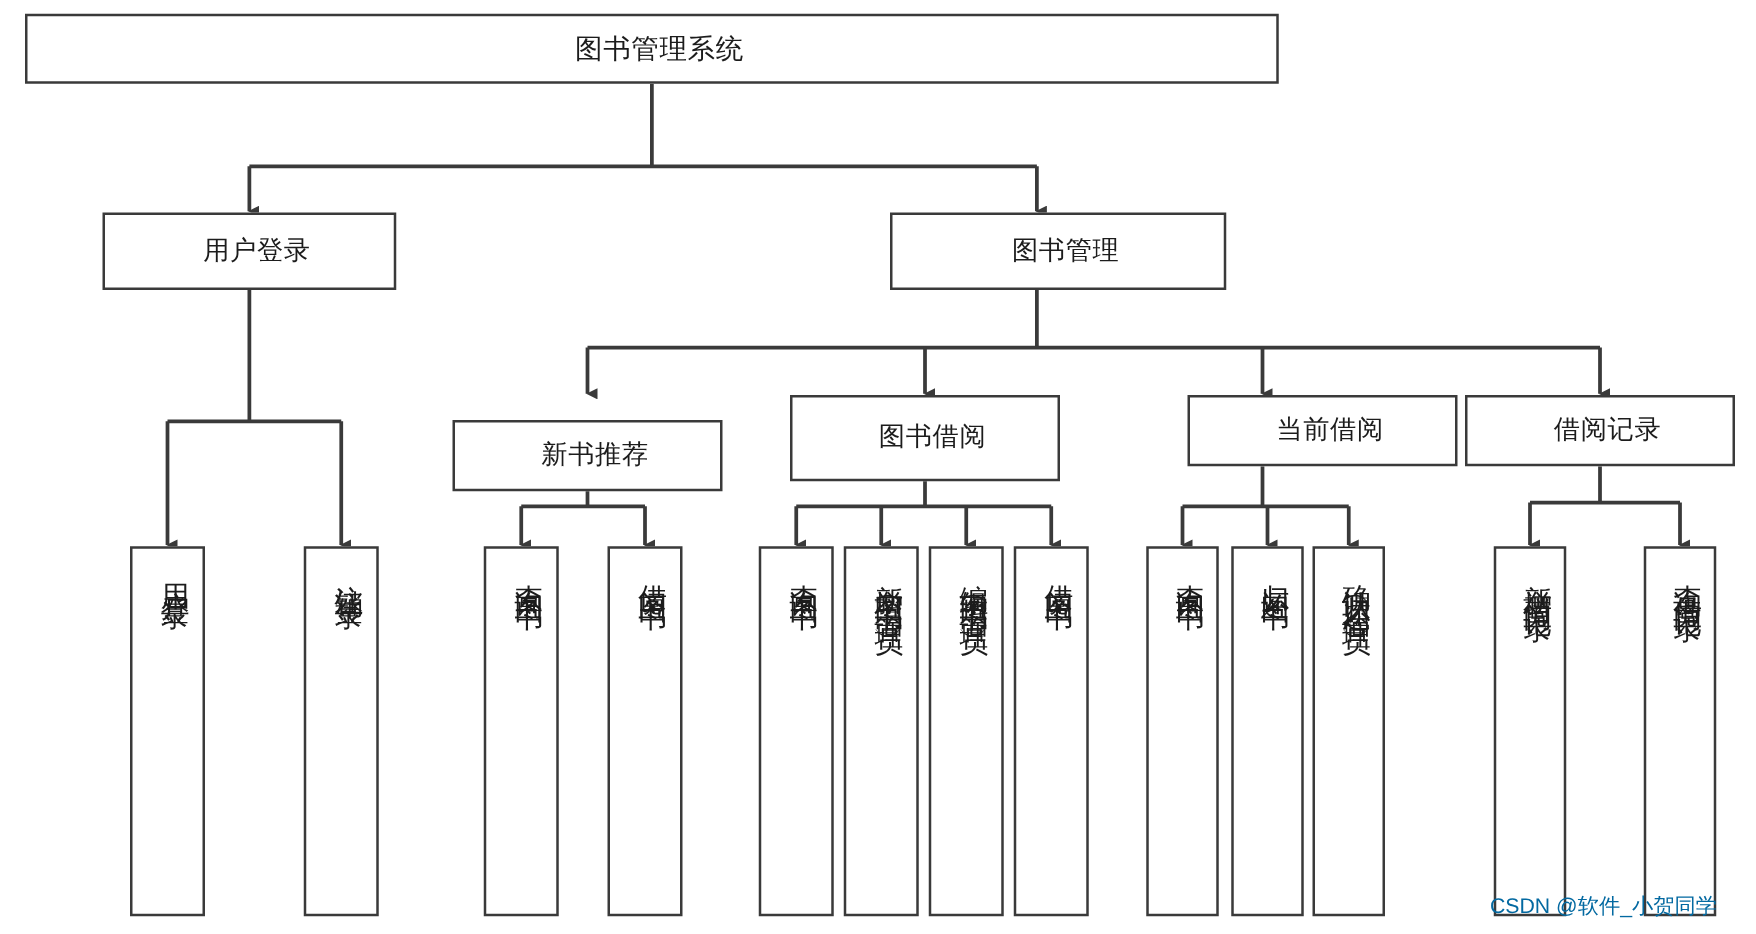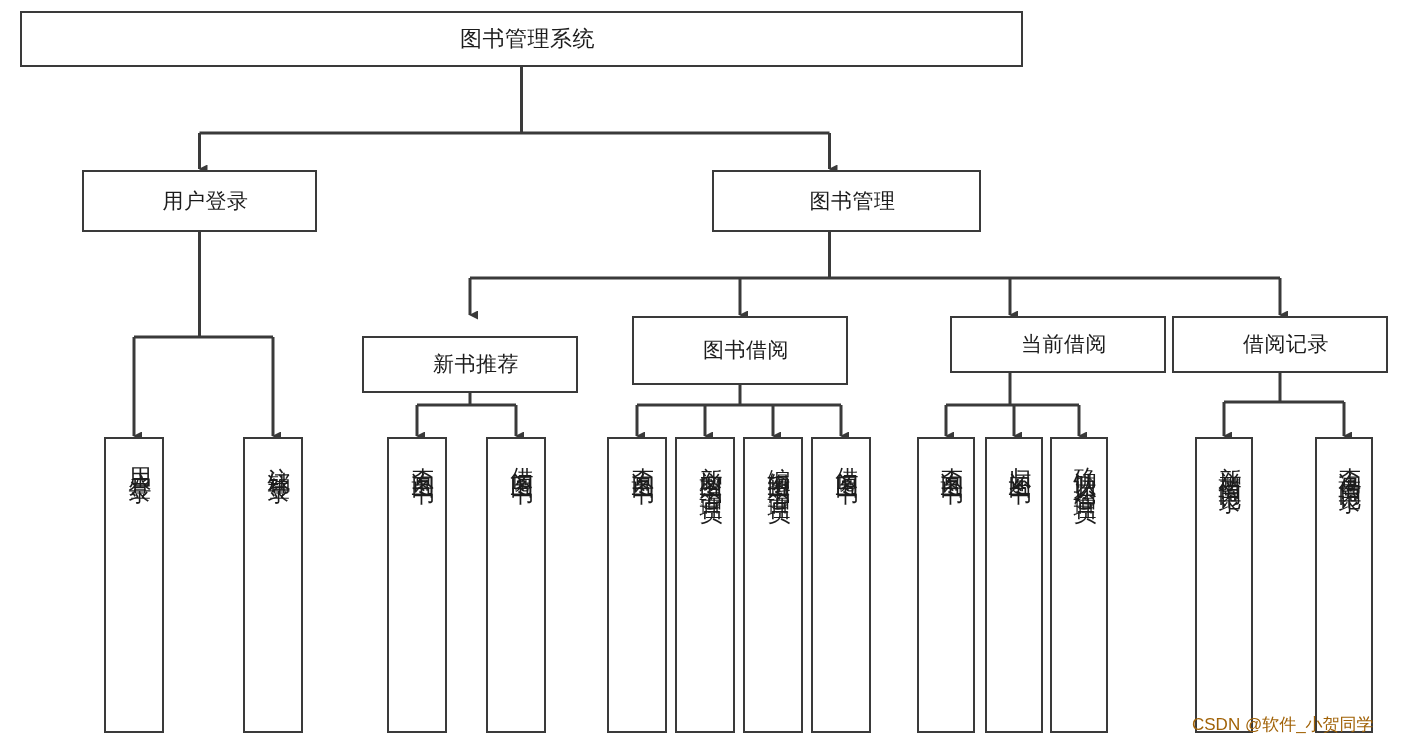--- a/index.html
+++ b/index.html
@@ -60,21 +60,21 @@
     text-orientation: upright;
     font-size: 23px;
     line-height: 1.0;
     letter-spacing: 5px;
   }
   .watermark {
     position: absolute;
     left: 1192px;
     top: 713px;
     font-size: 17px;
-    color: #a16207;
+    color: #0369a1;
     white-space: pre;
     user-select: none;
   }
 </style>
 </head>
 <body>
 
 <div id="diagram-root">
   <svg class="connector-layer" viewBox="0 0 1405 747" preserveAspectRatio="none">
     <defs>

